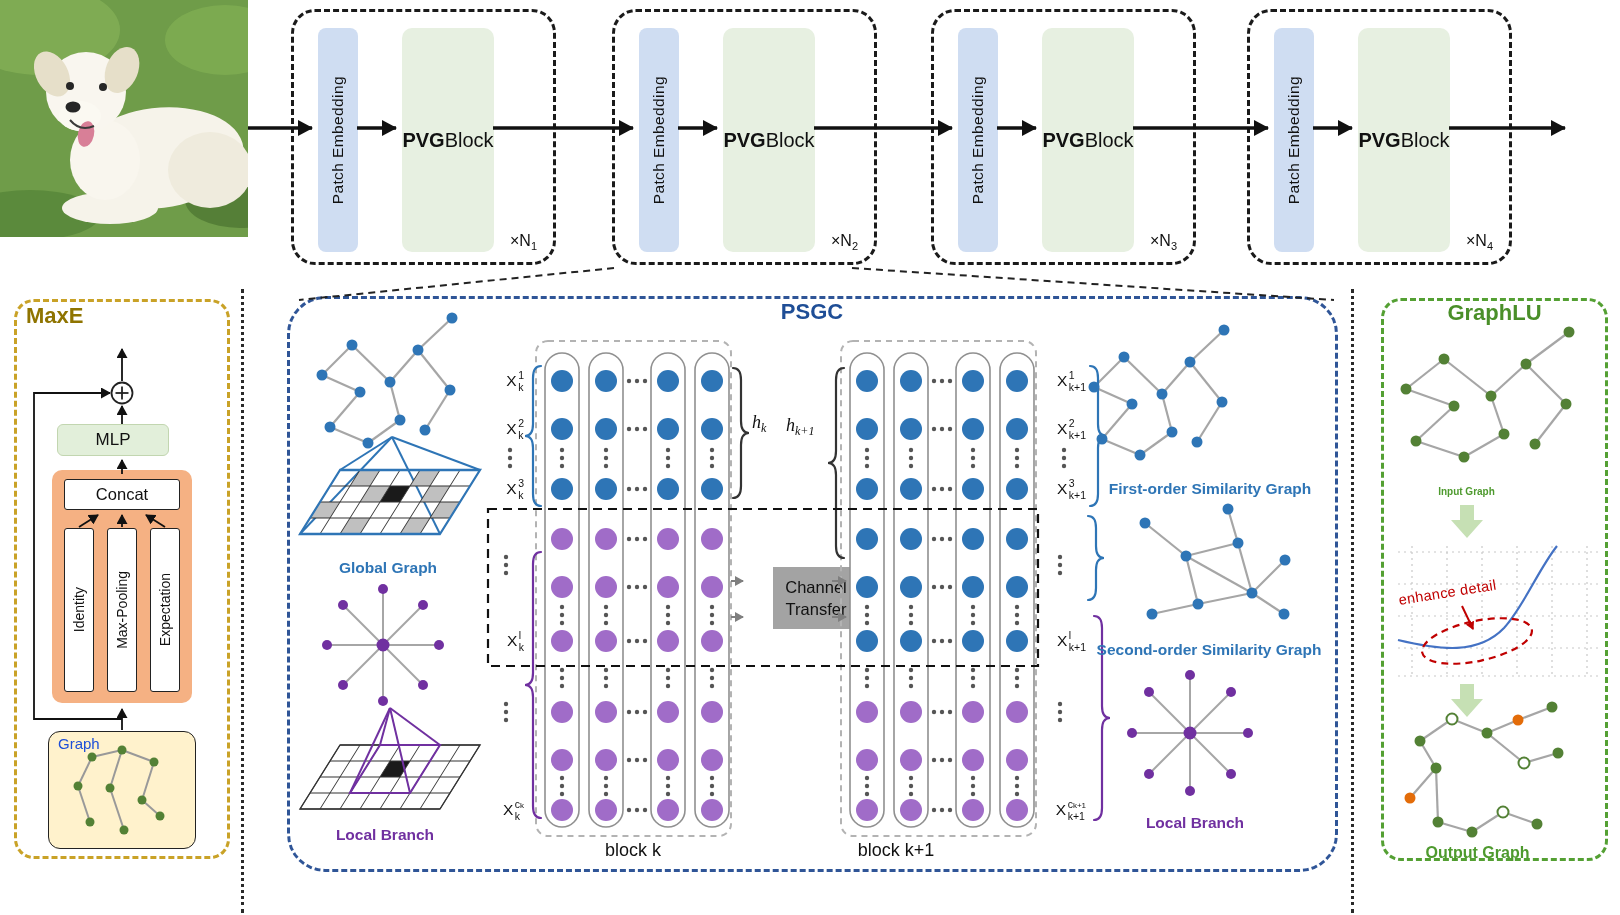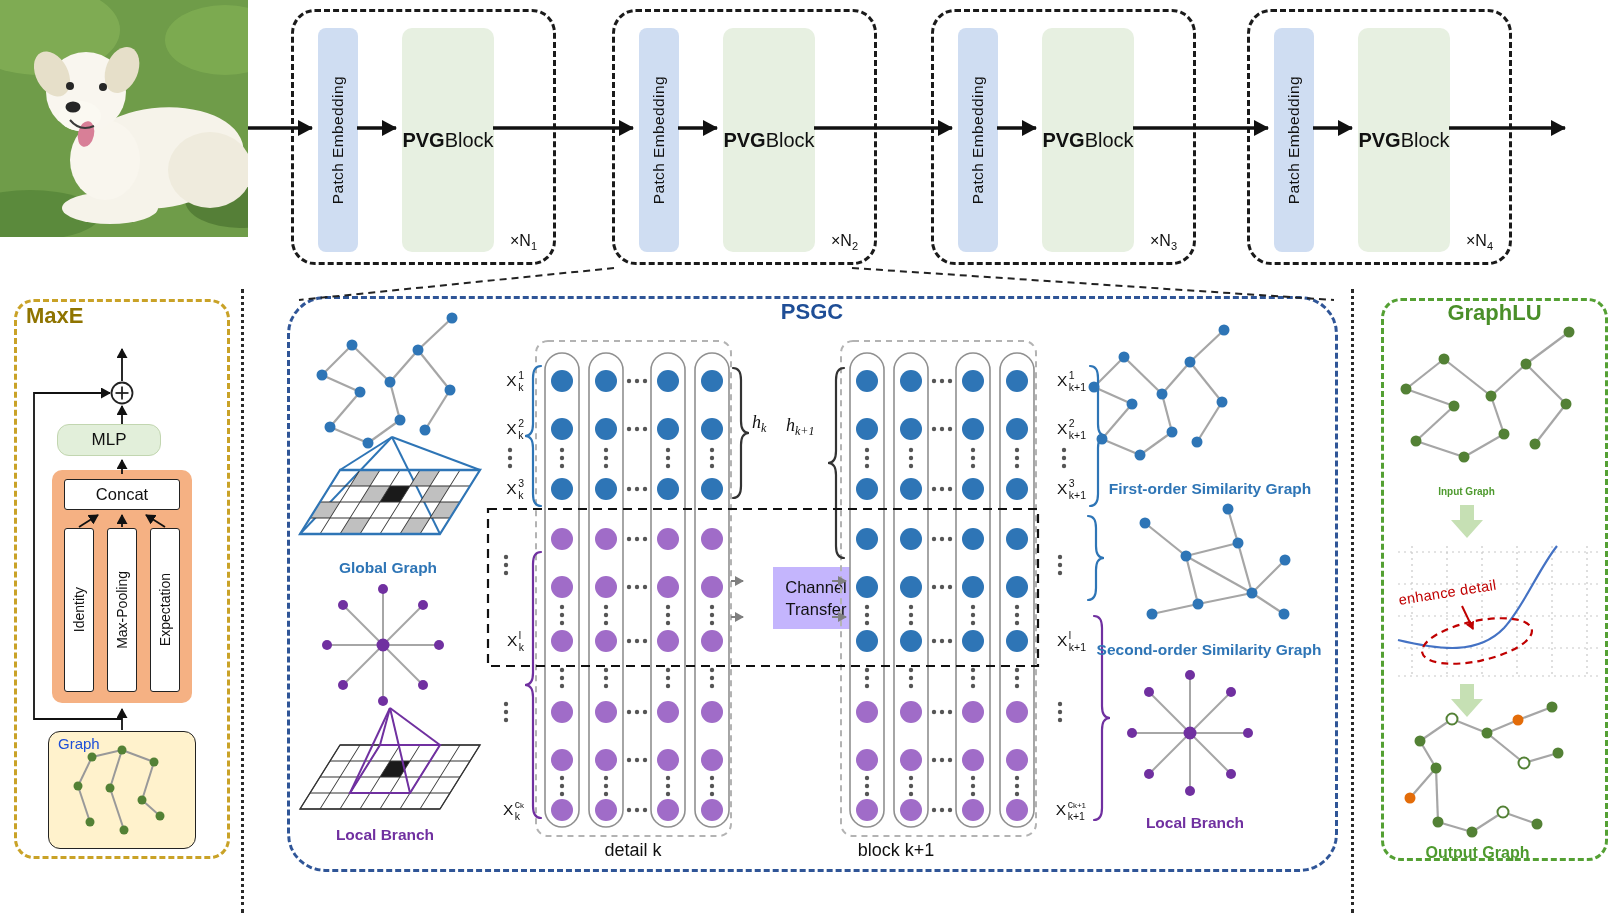--- a/index.html
+++ b/index.html
@@ -13,38 +13,38 @@
   .pvg-box{position:absolute;left:108px;top:16px;width:92px;height:224px;background:#e7f0e1;border-radius:10px;display:flex;flex-direction:row;align-items:center;justify-content:center;font-size:20px;color:#111;line-height:1.45}
   .pvg-box .bd{font-weight:bold}
   .mult{position:absolute;right:16px;bottom:10px;font-size:16px;color:#111}
   .mult sub{font-size:11px}
   
   #maxe-panel{position:absolute;left:14px;top:299px;width:216px;height:560px;border:3px dashed #c9a227;border-radius:20px}
   #psgc-panel{position:absolute;left:287px;top:296px;width:1051px;height:576px;border:3px dashed #2f5597;border-radius:38px}
   #graphlu-panel{position:absolute;left:1381px;top:298px;width:227px;height:563px;border:3px dashed #54a033;border-radius:20px}
   .divider{position:absolute;top:289px;height:624px;width:0;border-left:3px dotted #2a2a2a}
   
-  #mlp-box{position:absolute;left:57px;top:424px;width:104px;height:32px;background:#e2efda;border:1px solid #c2d6b0;border-radius:12px;display:flex;align-items:center;justify-content:center;font-size:17px;color:#111}
+  #mlp-box{position:absolute;left:57px;top:424px;width:112px;height:32px;background:#e2efda;border:1px solid #c2d6b0;border-radius:6px;display:flex;align-items:center;justify-content:center;font-size:17px;color:#111}
   #orange-box{position:absolute;left:52px;top:470px;width:140px;height:233px;background:#f5b183;border-radius:10px}
   #concat-box{position:absolute;left:64px;top:479px;width:116px;height:31px;background:#fff;border:1.5px solid #222;border-radius:3px;display:flex;align-items:center;justify-content:center;font-size:16.5px;color:#111}
   .vbox{position:absolute;top:528px;width:30px;height:164px;background:#fff;border:1.5px solid #222;border-radius:3px;display:flex;align-items:center;justify-content:center}
   .vbox span{writing-mode:vertical-rl;transform:rotate(180deg);font-size:14px;white-space:nowrap;color:#111}
   #graph-box{position:absolute;left:48px;top:731px;width:148px;height:118px;background:#fff2cc;border:1.5px solid #222;border-radius:12px}
   #graph-box-label{position:absolute;left:58px;top:735px;font-size:15px;color:#1d4ed8}
   
   .lbl{position:absolute;color:#111}
   .bd{font-weight:bold}
   .ctr{text-align:center}
   .blue{color:#2e75b6}.purple{color:#7030a0}.green{color:#4e9a2e}.gold{color:#8f7400}.dkblue{color:#1f4e96}.dkgreen{color:#4a8f29}.red{color:#c00000}
   .xlab{position:absolute;display:flex;justify-content:flex-end;align-items:center;width:54px;font-size:15.5px;color:#111;transform:translateY(-50%)}
   .xlab .ss{display:inline-flex;flex-direction:column;align-items:flex-start;font-size:10.5px;line-height:1.15;margin-left:1.5px}
   .xlab .sp2{font-size:8px}
   .hlab{position:absolute;font-family:"Liberation Serif",serif;font-style:italic;font-size:18px;color:#111;transform:translateY(-50%)}
   .hlab sub{font-size:12px}
-  #channel-box{position:absolute;left:773px;top:567px;width:86px;height:62px;background:#c4b5fd;border-radius:0;display:flex;flex-direction:column;align-items:center;justify-content:center;font-size:16.5px;color:#111;line-height:1.35}
+  #channel-box{position:absolute;left:773px;top:567px;width:86px;height:62px;background:#a3a3a3;border-radius:0;display:flex;flex-direction:column;align-items:center;justify-content:center;font-size:16.5px;color:#111;line-height:1.35}
   #overlay{position:absolute;left:0;top:0;pointer-events:none}
   #enhance-lbl{position:absolute;left:1398px;top:582px;width:128px;font-size:14.5px;transform:rotate(-9deg);letter-spacing:.3px}
 </style>
 </head>
 <body>
 
 <div id="root">
 
   <div class="abs" style="left:0;top:0;width:248px;height:237px">
     <svg width="248" height="237" viewBox="0 0 248 237">
@@ -760,21 +760,21 @@
 
   <div class="lbl bd gold" style="left:26px;top:303px;font-size:22px">MaxE</div>
   <div class="lbl bd dkblue ctr" style="left:737px;top:299px;width:150px;font-size:22px">PSGC</div>
   <div class="lbl bd dkgreen ctr" style="left:1381px;top:300px;width:227px;font-size:22px">GraphLU</div>
 
   <div class="lbl bd blue ctr" style="left:308px;top:559px;width:160px;font-size:15.5px">Global Graph</div>
   <div class="lbl bd purple ctr" style="left:305px;top:826px;width:160px;font-size:15.5px">Local Branch</div>
   <div class="lbl bd blue ctr" style="left:1085px;top:480px;width:250px;font-size:15.5px">First-order Similarity Graph</div>
   <div class="lbl bd blue ctr" style="left:1080px;top:641px;width:258px;font-size:15.5px">Second-order Similarity Graph</div>
   <div class="lbl bd purple ctr" style="left:1120px;top:814px;width:150px;font-size:15.5px">Local Branch</div>
-  <div class="lbl ctr" style="left:583px;top:840px;width:100px;font-size:18px">detail k</div>
+  <div class="lbl ctr" style="left:583px;top:840px;width:100px;font-size:18px">block k</div>
   <div class="lbl ctr" style="left:844px;top:840px;width:104px;font-size:18px">block k+1</div>
 
   <span class="hlab" style="left:752px;top:424px"><span>h</span><sub>k</sub></span>
   <span class="hlab" style="left:786px;top:427px"><span>h</span><sub>k+1</sub></span>
 
   <span class="xlab" style="left:470px;top:381px">
       <span>X</span>
       <span class="ss">
         <span><span>1</span><span class="sp2"></span></span>
         <span>k</span>

